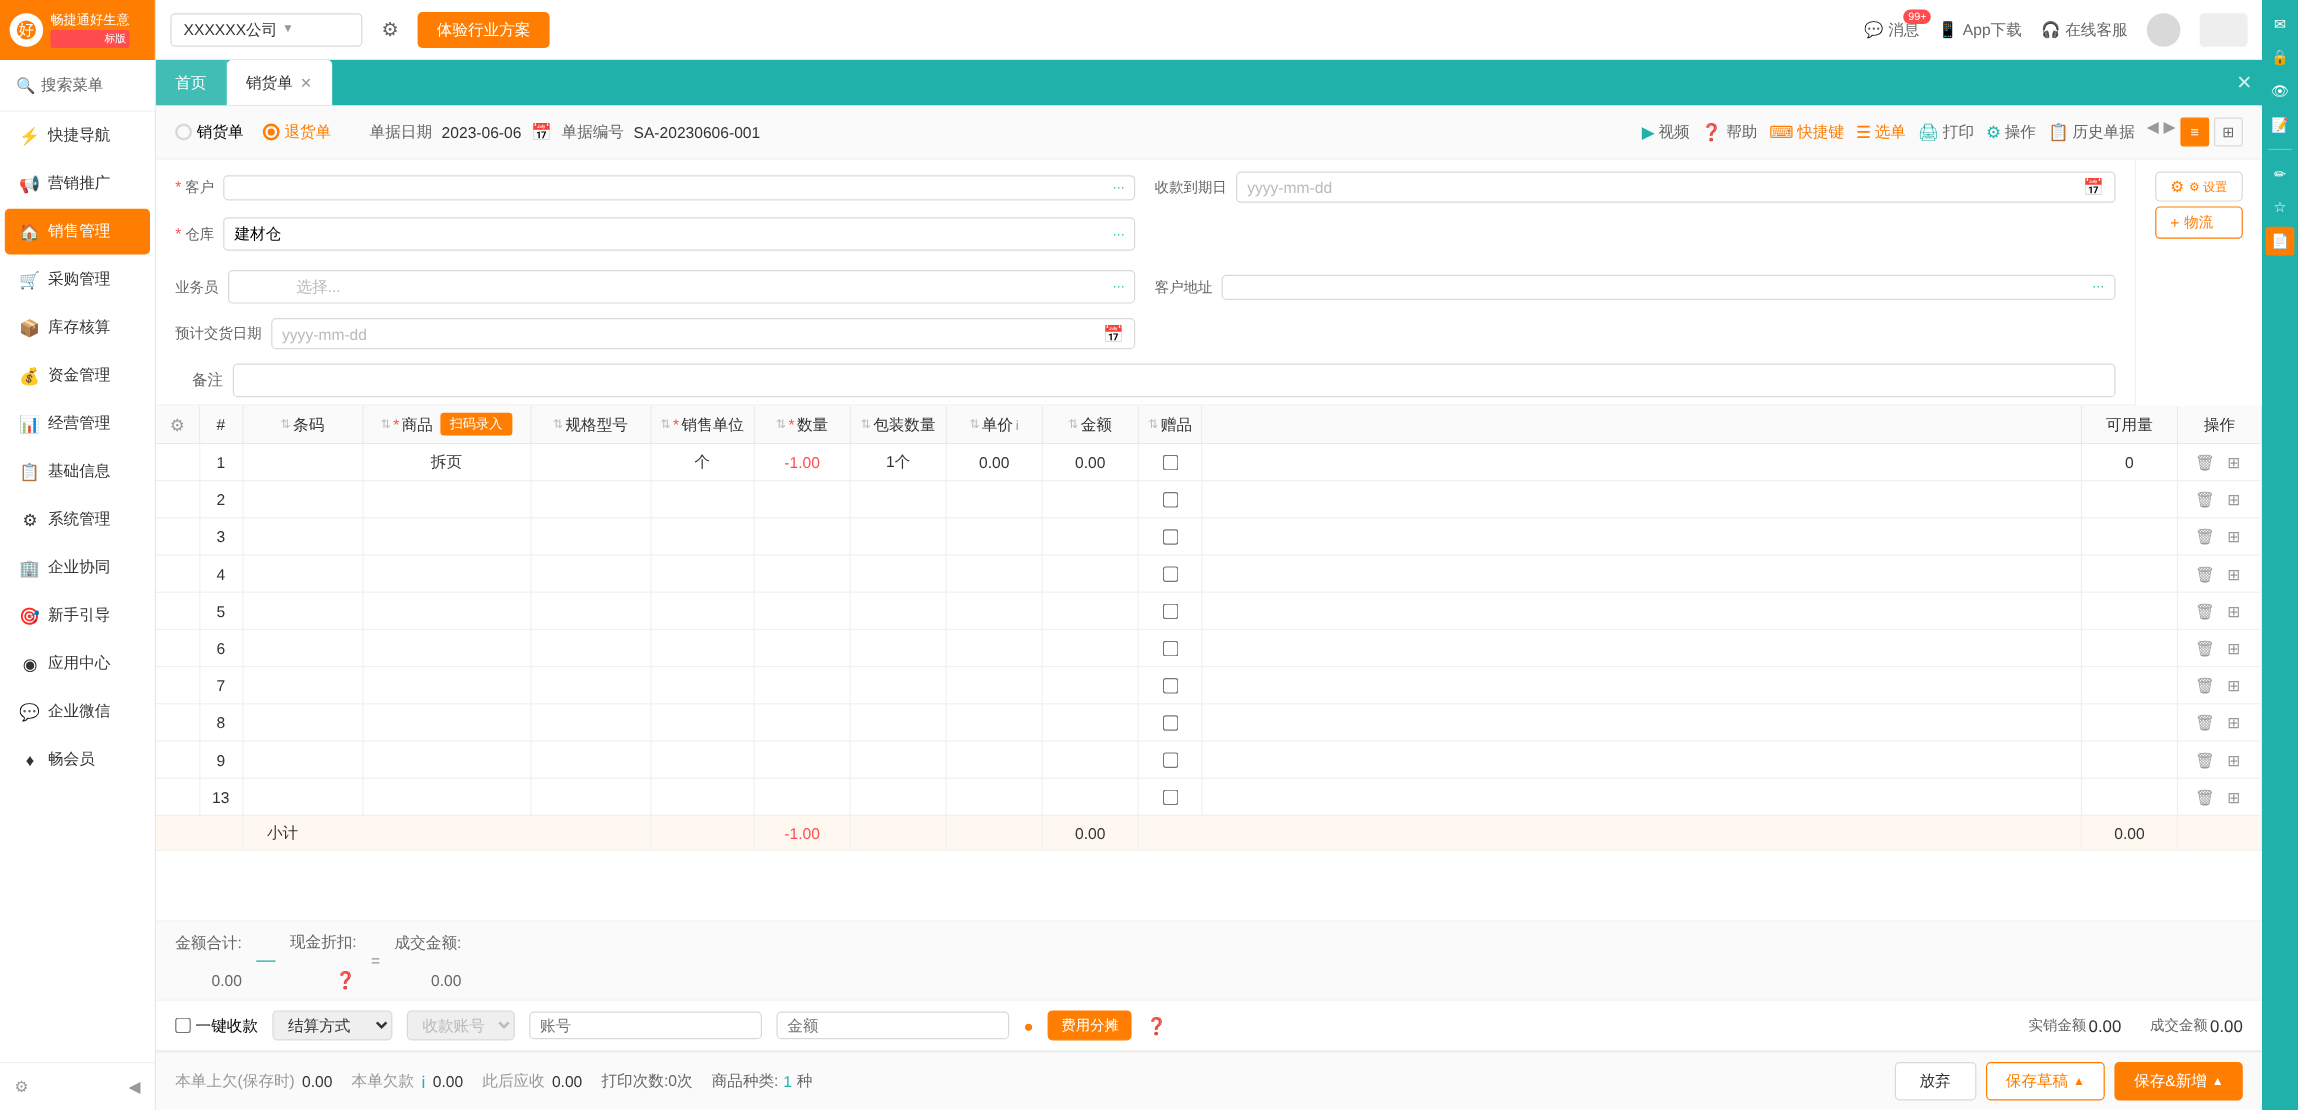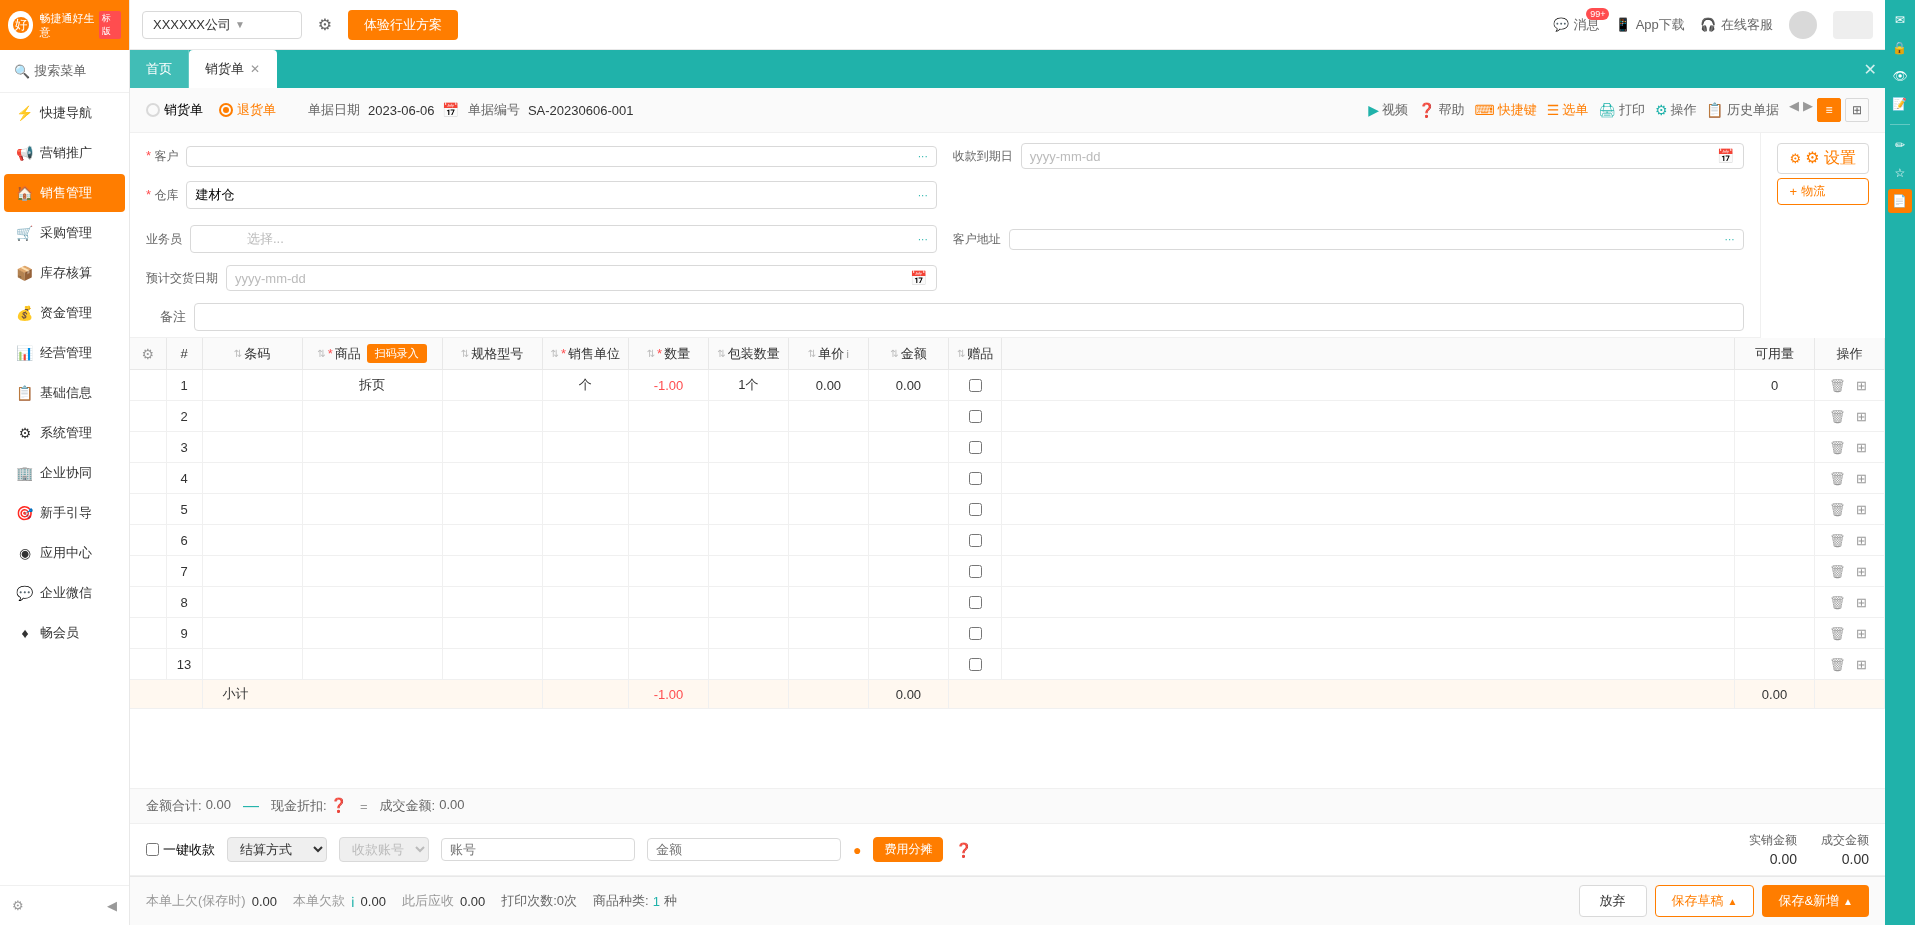--- a/index.html
+++ b/index.html
@@ -94,33 +94,33 @@
     .subtotal-row td { background: #fff8f0; font-weight: 500; border-top: 1px solid #e8e8e8; }
     .gear-icon { color: #999; cursor: pointer; font-size: 14px; }
     .sort-icon { color: #bbb; font-size: 10px; cursor: pointer; }
     .th-inner { display: flex; align-items: center; justify-content: center; gap: 2px; }
     .info-icon { color: #999; font-size: 11px; cursor: pointer; }
     .checkbox-cell { display: flex; align-items: center; justify-content: center; }
     input[type=checkbox] { width: 13px; height: 13px; cursor: pointer; }
 
     
     .footer-summary { padding: 8px 16px; border-bottom: 1px solid #f0f0f0; display: flex; align-items: center; gap: 12px; background: #fafafa; }
-    .summary-item { display: flex; align-items: flex-start; gap: 4px; color: #666; }
+    .summary-item { display: flex; align-items: flex-end; gap: 15px; color: #666; flex-direction: column; }
     .summary-eq { color: #999; }
     .summary-dash { color: #20b2aa; font-size: 16px; }
 
     .footer-payment { padding: 8px 16px; border-bottom: 1px solid #f0f0f0; display: flex; align-items: center; gap: 12px; background: #fff; }
     .payment-checkbox { display: flex; align-items: center; gap: 4px; }
     .payment-select { border: 1px solid #d9d9d9; border-radius: 4px; padding: 3px 8px; min-width: 100px; color: #333; }
     .payment-input { border: 1px solid #d9d9d9; border-radius: 4px; padding: 3px 8px; min-width: 80px; color: #bbb; }
     .expense-btn { border: 1px solid #ff7d00; background: #fff; color: #ff7d00; border-radius: 4px; padding: 3px 10px; cursor: pointer; font-size: 12px; }
     .expense-btn.active { background: #ff7d00; color: #fff; }
     .help-icon { color: #20b2aa; font-size: 14px; cursor: pointer; }
     .right-summary { margin-left: auto; display: flex; gap: 24px; }
-    .right-summary-item { display: flex; flex-direction: column; align-items: flex-end; gap: 2px; }
+    .right-summary-item { display: flex; flex-direction: row; align-items: flex-end; gap: 2px; }
     .right-summary-label { color: #666; font-size: 12px; }
     .right-summary-value { color: #333; font-size: 14px; font-weight: 500; }
 
     
     .bottom-bar { padding: 8px 16px; background: #fafafa; border-top: 1px solid #e8e8e8; display: flex; align-items: center; gap: 16px; }
     .bottom-info { display: flex; align-items: center; gap: 6px; color: #666; font-size: 12px; }
     .bottom-info-label { color: #999; }
     .bottom-info-value { color: #333; font-weight: 500; }
     .print-info { display: flex; align-items: center; gap: 4px; color: #666; font-size: 12px; }
     .product-count { display: flex; align-items: center; gap: 4px; color: #666; font-size: 12px; }
@@ -156,21 +156,21 @@
 <body>
 
 <div class="sidebar">
   <div class="sidebar-logo">
     <div class="sidebar-logo-icon">
       <svg width="18" height="18" viewBox="0 0 18 18">
           <circle cx="9" cy="9" r="8" fill="#ff7d00"></circle>
           <text x="9" y="13" text-anchor="middle" fill="#fff" font-size="10">好</text>
         </svg>
     </div>
-    <div style="display:flex;flex-direction:row;">
+    <div style="display:flex;flex-direction:column;text-align:right;">
       <span class="sidebar-logo-text">畅捷通好生意</span>
       <span class="sidebar-logo-badge">标版</span>
     </div>
   </div>
 
   <div class="sidebar-search">
     <div class="sidebar-search-btn">
       <span>🔍</span>
       <span>搜索菜单</span>
     </div>
@@ -395,21 +395,21 @@
 
         <div class="remarks-row">
           <span class="remarks-label">备注</span>
           <div class="remarks-input"></div>
         </div>
       </div>
 
       <div class="form-fields-side">
         <button class="settings-btn">
           <span>⚙</span>
-          <span style="font-size:16px;color:#ff7d00;">⚙ 设置</span>
+          <span style="font-size:10px;color:#ff7d00;">⚙ 设置</span>
         </button>
         <button class="form-btn-orange">
           <span>+</span>
           <span style="font-size:12px;">物流</span>
         </button>
       </div>
     </div>
 
     <div class="table-section">
       <table class="data-table">

